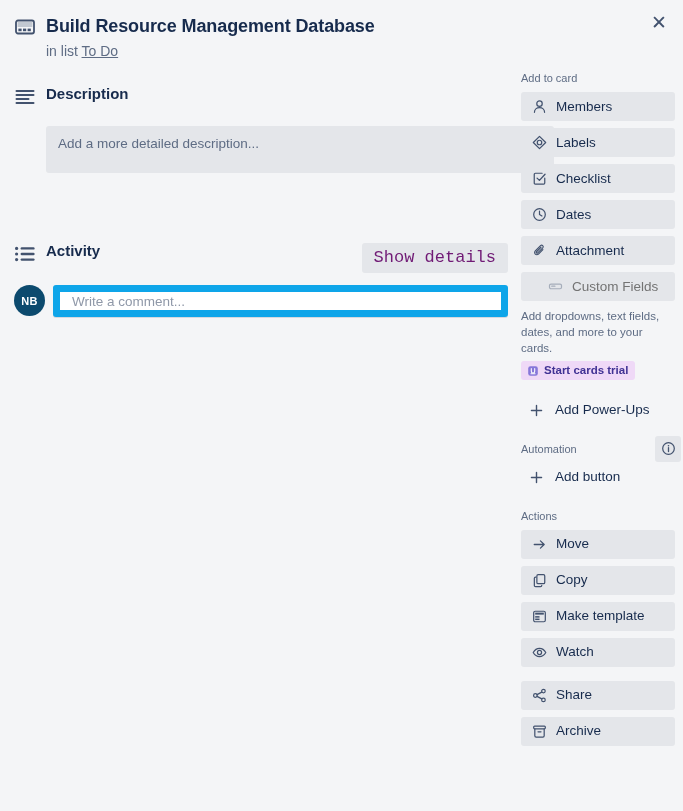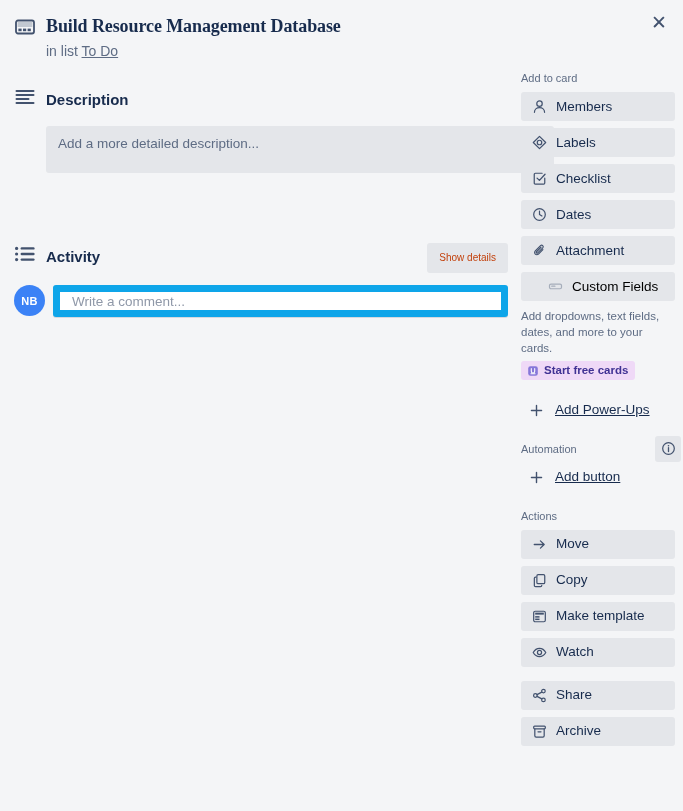--- a/index.html
+++ b/index.html
@@ -58,21 +58,20 @@
     height: 20px;
     color: #42526E;
   }
   .card-title {
     margin-left: 32px;
     font-size: 18px;
     font-weight: bold;
     line-height: 24px;
     color: #172B4D;
     letter-spacing: -0.1px;
-    font-family: Liberation Serif, serif;
   }
   .card-sub {
     margin-left: 32px;
     margin-top: 5px;
     font-size: 14px;
     color: #5E6C84;
     line-height: 16px;
   }
   .card-sub a {
     color: #5E6C84;
@@ -85,21 +84,20 @@
     position: absolute;
     left: 14px;
     top: 84px;
     width: 494px;
   }
 
   .section-head {
     position: relative;
     min-height: 32px;
     display: flex;
-    align-items: center;
   }
   .section-icon {
     position: absolute;
     left: 0;
     top: 4px;
     width: 22px;
     height: 18px;
     color: #42526E;
   }
   .section-title {
@@ -128,37 +126,37 @@
     margin-top: 68px;
   }
   .show-details {
     position: absolute;
     right: 0;
     top: 2px;
     background: #E4E6EA;
     border: none;
     border-radius: 3px;
     padding: 6px 12px;
-    font-size: 10px;
-    color: #c2410c;
-    cursor: pointer;
-    font-family: Liberation Sans, sans-serif;
+    font-size: 17px;
+    color: #701a75;
+    cursor: pointer;
+    font-family: Liberation Mono, monospace;
     line-height: 18px;
   }
 
   .comment-row {
     margin-top: 12px;
     display: flex;
     align-items: flex-start;
   }
   .avatar {
     width: 31px;
     height: 31px;
     border-radius: 50%;
-    background: #3b82f6;
+    background: #0c4a6e;
     color: #ffffff;
     font-size: 11px;
     font-weight: bold;
     display: flex;
     align-items: center;
     justify-content: center;
     flex: 0 0 auto;
     letter-spacing: 0.3px;
     cursor: pointer;
   }
@@ -219,31 +217,30 @@
     width: 16px;
     height: 16px;
     margin-right: 9px;
     flex: 0 0 auto;
     color: #42526E;
     display: flex;
     align-items: center;
     justify-content: center;
   }
   .side-btn.disabled {
-    color: #000000;
+    color: #737373;
     cursor: default;
     padding-left: 26px;
   }
   .side-btn.disabled .bi { color: #A5ADBA; }
 
   
   .side-btn.plain {
     background: transparent;
     padding-left: 7px;
-    text-decoration: underline;
   }
   .side-btn.plain .bi {
     color: #42526E;
     font-size: 16px;
     margin-right: 11px;
   }
 
   .side-note {
     font-size: 11.5px;
     color: #5E6C84;
@@ -425,21 +422,21 @@
       <div class="side-note">Add dropdowns, text fields, dates, and more to your cards.</div>
 
       <span class="trial-badge">
         <span class="bi">
           <svg width="12" height="12" viewBox="0 0 14 14" fill="none">
             <rect x="1.4" y="1.4" width="11.2" height="11.2" rx="2.6" fill="#8777D9"></rect>
             <path d="M5 4.2v3.2a2 2 0 0 0 4 0V4.2" stroke="#fff" stroke-width="1.25" stroke-linecap="round"></path>
             <path d="M4.6 10.2h4.8" stroke="#fff" stroke-width="1.25" stroke-linecap="round"></path>
           </svg>
         </span>
-        <span>Start free cards</span>
+        <span>Start cards trial</span>
       </span>
     </div>
 
     <div class="spacer-14"></div>
 
     <div class="side-group">
       <button class="side-btn plain">
         <span class="bi">
           <svg width="15" height="15" viewBox="0 0 16 16" fill="none">
             <path d="M8 2.6v10.8M2.6 8h10.8" stroke="#42526E" stroke-width="1.5" stroke-linecap="round"></path>

